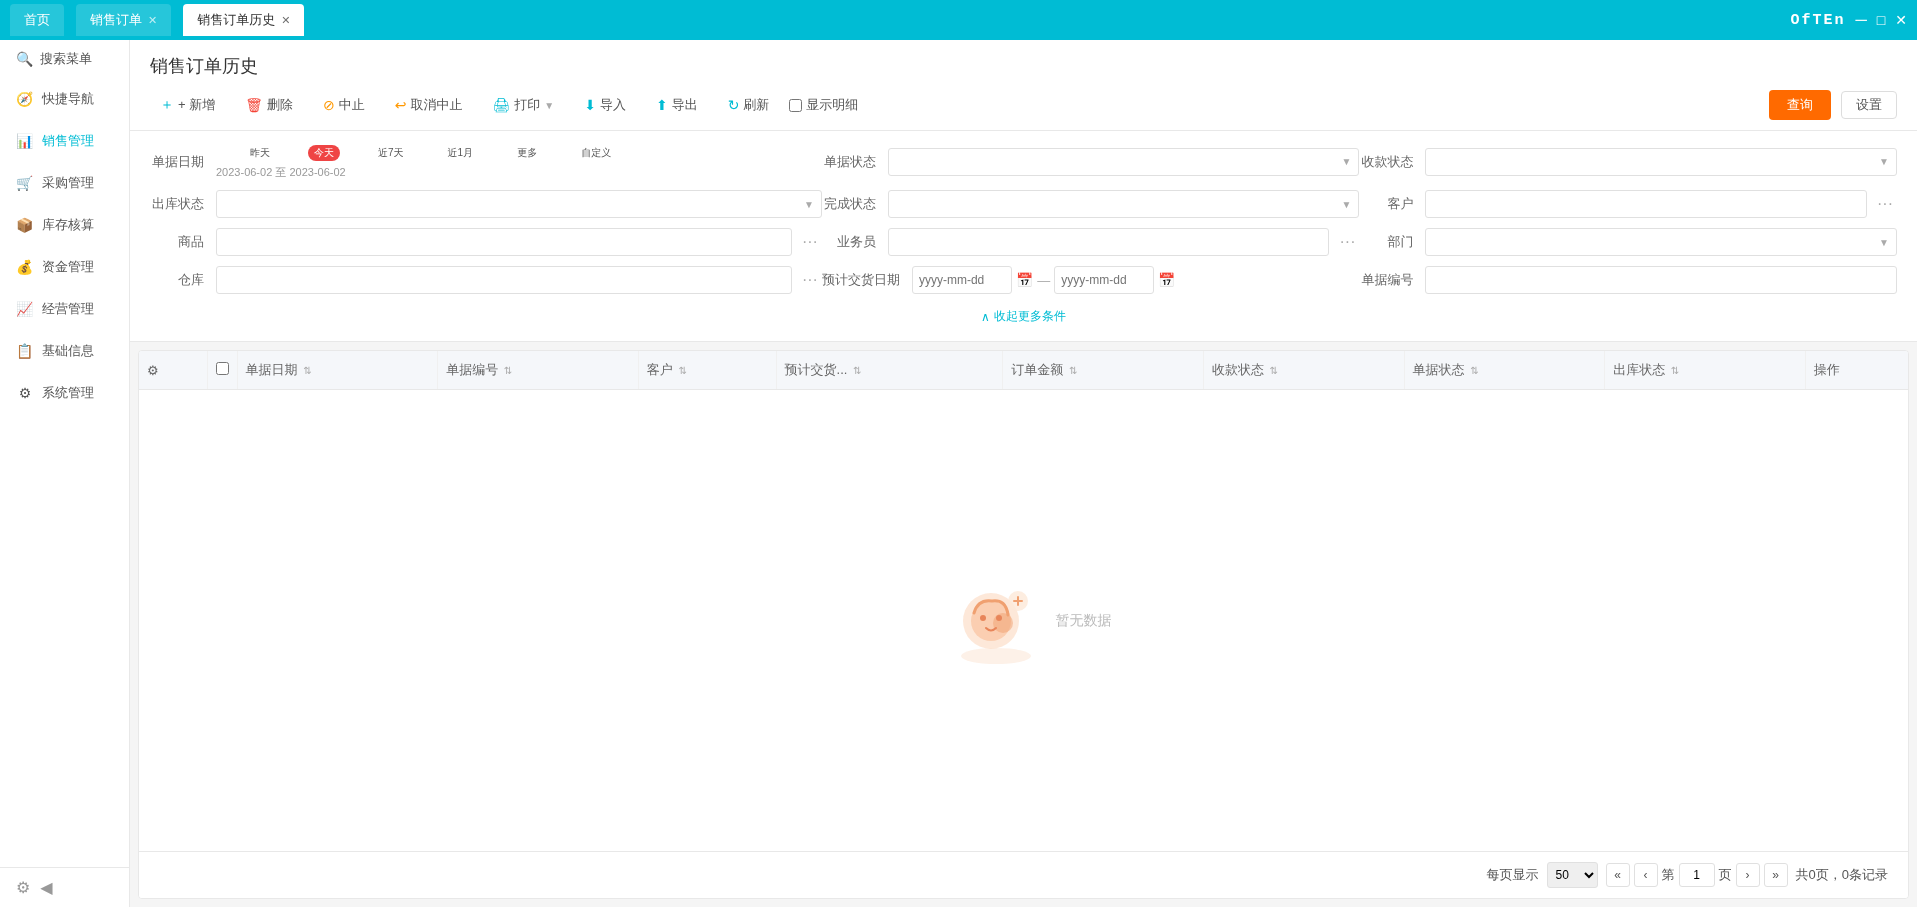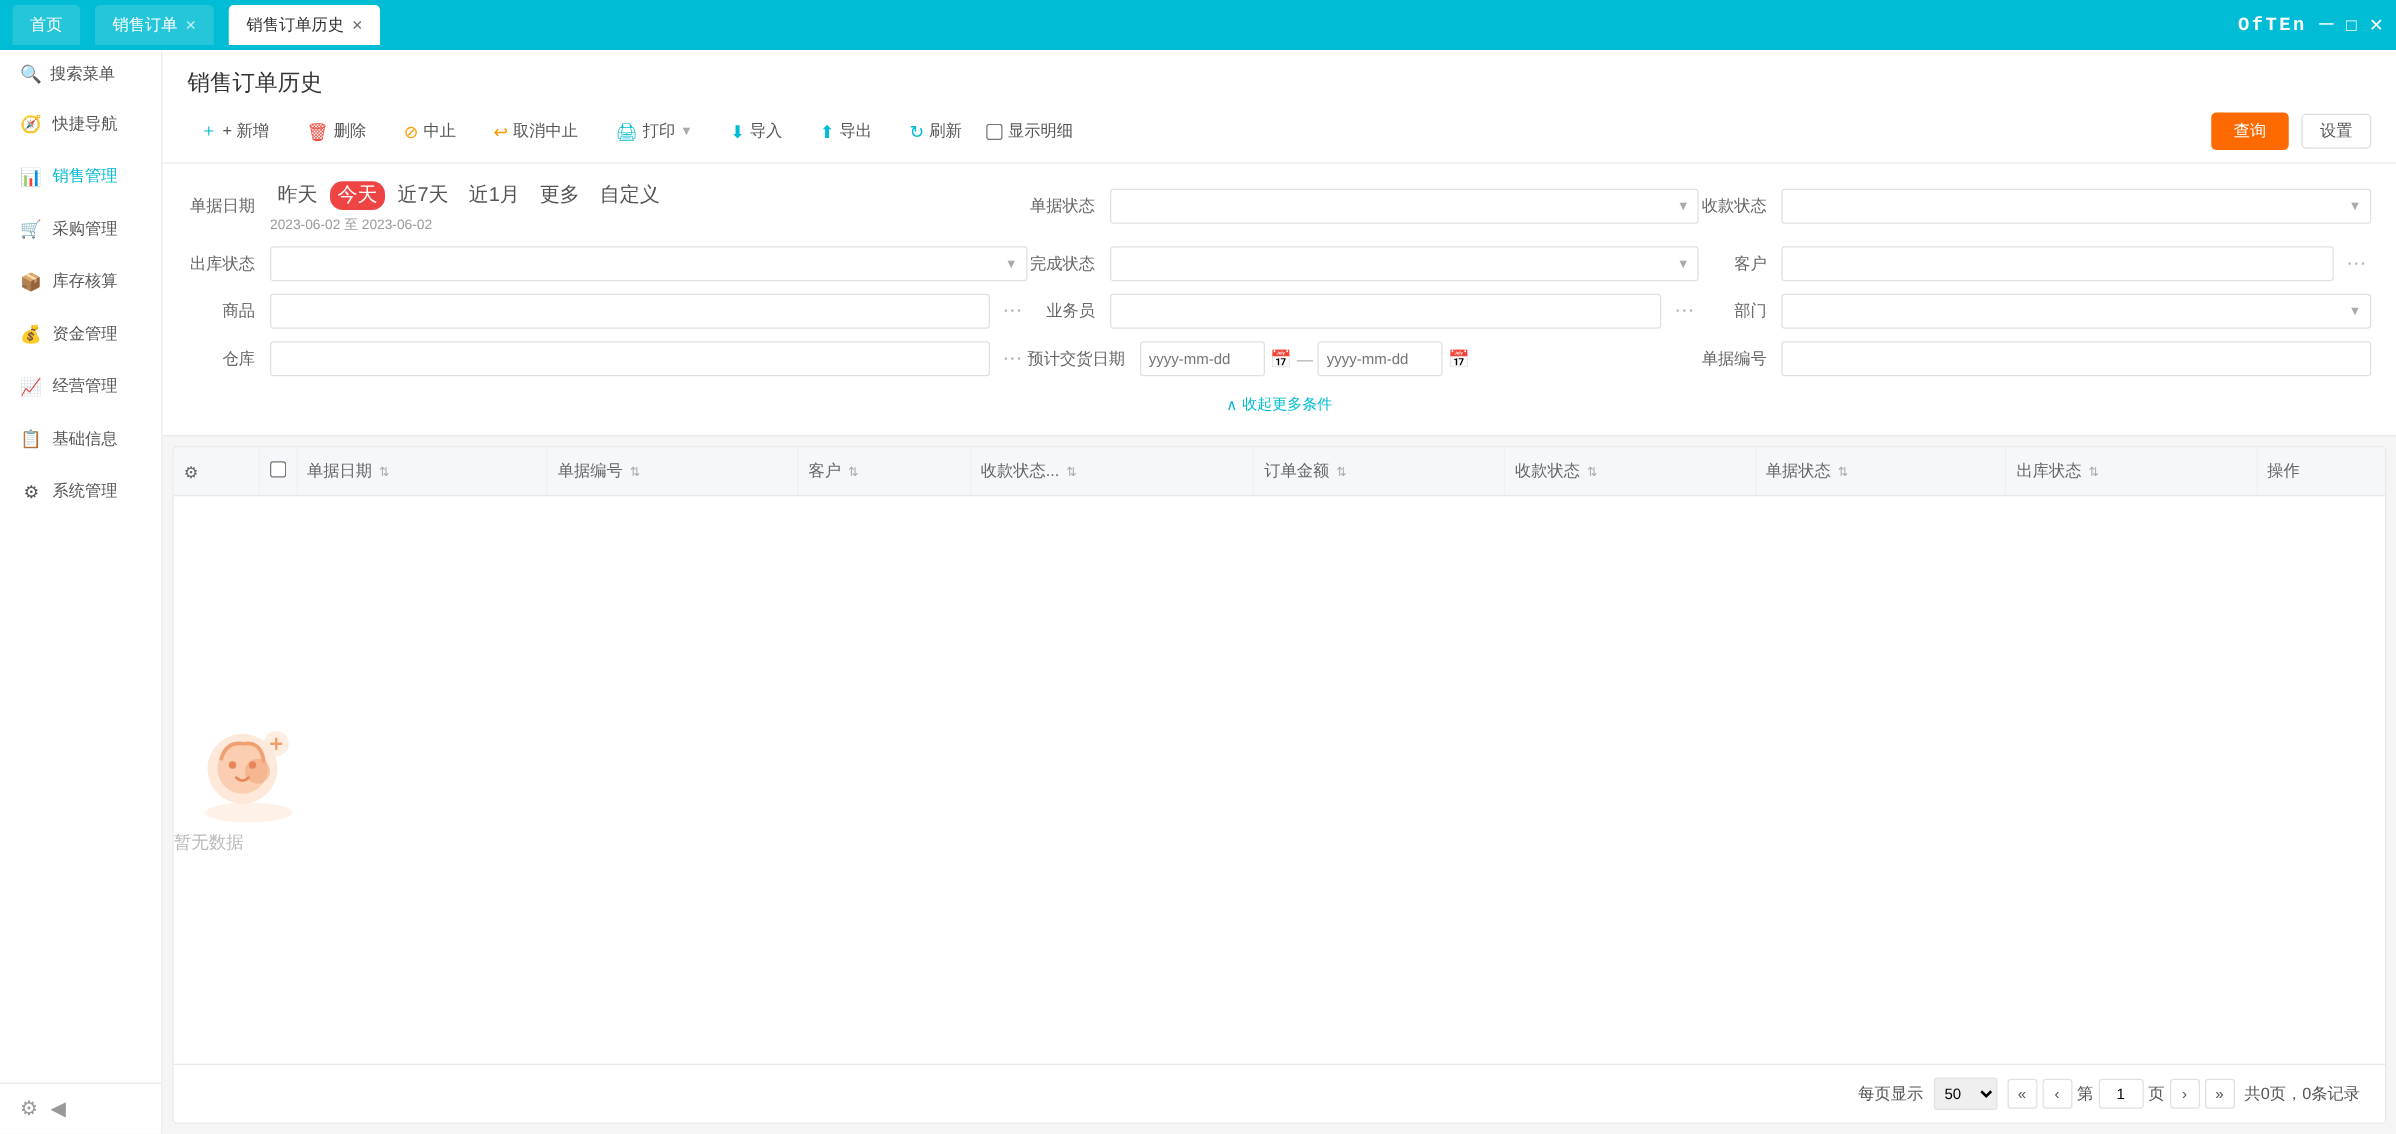--- a/index.html
+++ b/index.html
@@ -46,36 +46,36 @@
     .filter-input { flex: 1; border: 1px solid #e0e0e0; border-radius: 3px; padding: 4px 8px; font-size: 12px; color: #333; background: #fff; height: 28px; }
     .filter-select { flex: 1; border: 1px solid #e0e0e0; border-radius: 3px; padding: 4px 8px; font-size: 12px; color: #333; background: #fff; height: 28px; appearance: none; cursor: pointer; }
     .filter-select-wrap { flex: 1; position: relative; display: flex; align-items: center; }
     .filter-select-wrap .chevron { position: absolute; right: 8px; color: #aaa; font-size: 10px; pointer-events: none; }
     .filter-dots { color: #aaa; cursor: pointer; padding: 0 4px; font-size: 16px; line-height: 1; }
     .date-range { display: flex; align-items: center; gap: 4px; flex: 1; }
     .date-input { border: 1px solid #e0e0e0; border-radius: 3px; padding: 4px 6px; font-size: 12px; width: 100px; height: 28px; }
     .date-sep { color: #aaa; }
     .date-cal { color: #aaa; cursor: pointer; font-size: 14px; }
     .date-tags { display: flex; align-items: center; gap: 4px; margin-top: 2px; }
-    .date-tag { padding: 1px 6px; border-radius: 10px; font-size: 16px; cursor: pointer; color: #555; }
+    .date-tag { padding: 1px 6px; border-radius: 10px; font-size: 10px; cursor: pointer; color: #555; margin-left: 28px; }
     .date-tag.active { background: #ef4444; color: #fff; }
     .date-sub { color: #999; font-size: 11px; margin-top: 2px; }
     .collapse-btn { display: flex; align-items: center; justify-content: center; color: #00bcd4; font-size: 12px; cursor: pointer; gap: 4px; padding: 4px 0; }
 
     
     .table-area { flex: 1; overflow: auto; background: #fff; margin: 8px; border-radius: 4px; border: 1px solid #e8e8e8; display: flex; flex-direction: column; }
     .data-table { width: 100%; border-collapse: collapse; font-size: 13px; }
     .data-table th { background: #f5f7fa; color: #666; font-weight: 500; padding: 10px 8px; border-bottom: 1px solid #e8e8e8; border-right: 1px solid #f0f0f0; text-align: left; white-space: nowrap; }
     .data-table th:last-child { border-right: none; }
     .data-table .sort-icon { color: #aaa; font-size: 10px; margin-left: 2px; cursor: pointer; }
     .th-gear { cursor: pointer; color: #999; }
     .th-check { width: 30px; text-align: center; }
 
     
-    .empty-state { flex: 1; display: flex; flex-direction: column; justify-content: center; padding: 60px 0; }
+    .empty-state { flex: 1; display: flex; align-items: center; justify-content: center; padding: 60px 0; }
     .empty-text { color: #bbb; font-size: 14px; }
 
     
     .pagination { display: flex; align-items: center; justify-content: flex-end; padding: 10px 20px; border-top: 1px solid #e8e8e8; background: #fff; gap: 8px; font-size: 13px; color: #555; flex-shrink: 0; }
     .page-select-wrap { display: flex; align-items: center; gap: 4px; }
     .page-select { border: 1px solid #e0e0e0; border-radius: 3px; padding: 2px 4px; font-size: 12px; height: 26px; }
     .page-nav { display: flex; align-items: center; gap: 4px; }
     .page-nav-btn { border: 1px solid #e0e0e0; background: #fff; border-radius: 3px; width: 24px; height: 24px; display: flex; align-items: center; justify-content: center; cursor: pointer; color: #555; font-size: 12px; }
     .page-num-input { border: 1px solid #e0e0e0; border-radius: 3px; width: 36px; height: 24px; text-align: center; font-size: 12px; }
 
@@ -331,21 +331,21 @@
             </th>
             <th>
               <span>单据编号</span>
               <span class="sort-icon">⇅</span>
             </th>
             <th>
               <span>客户</span>
               <span class="sort-icon">⇅</span>
             </th>
             <th>
-              <span>收款状态...</span>
+              <span>预计交货...</span>
               <span class="sort-icon">⇅</span>
             </th>
             <th>
               <span>订单金额</span>
               <span class="sort-icon">⇅</span>
             </th>
             <th>
               <span>收款状态</span>
               <span class="sort-icon">⇅</span>
             </th>

